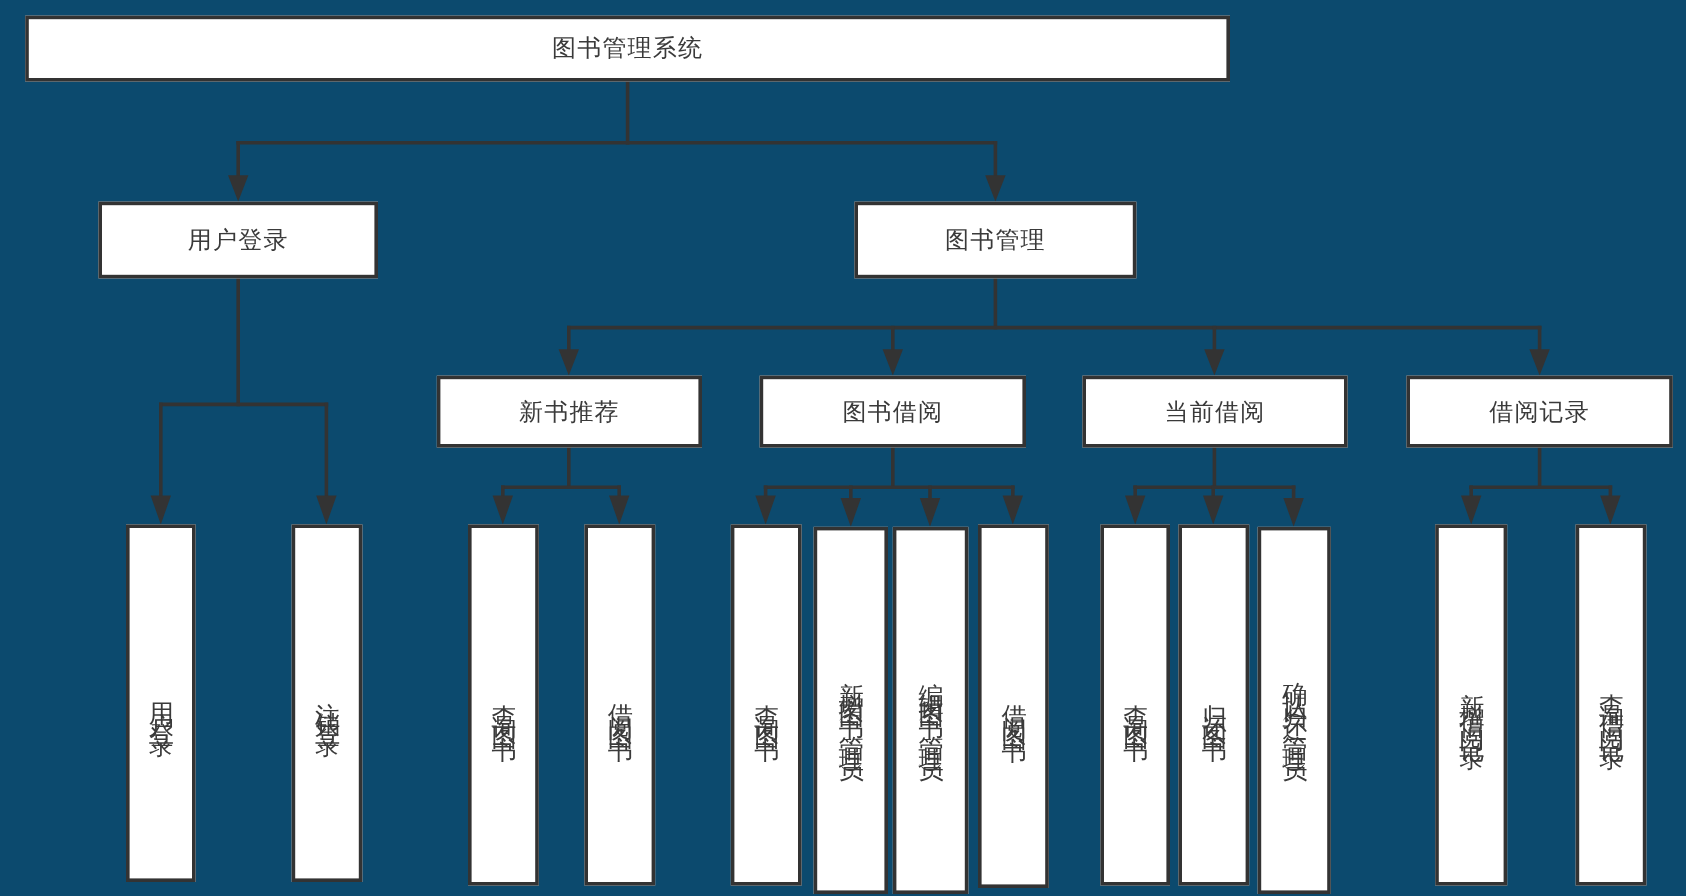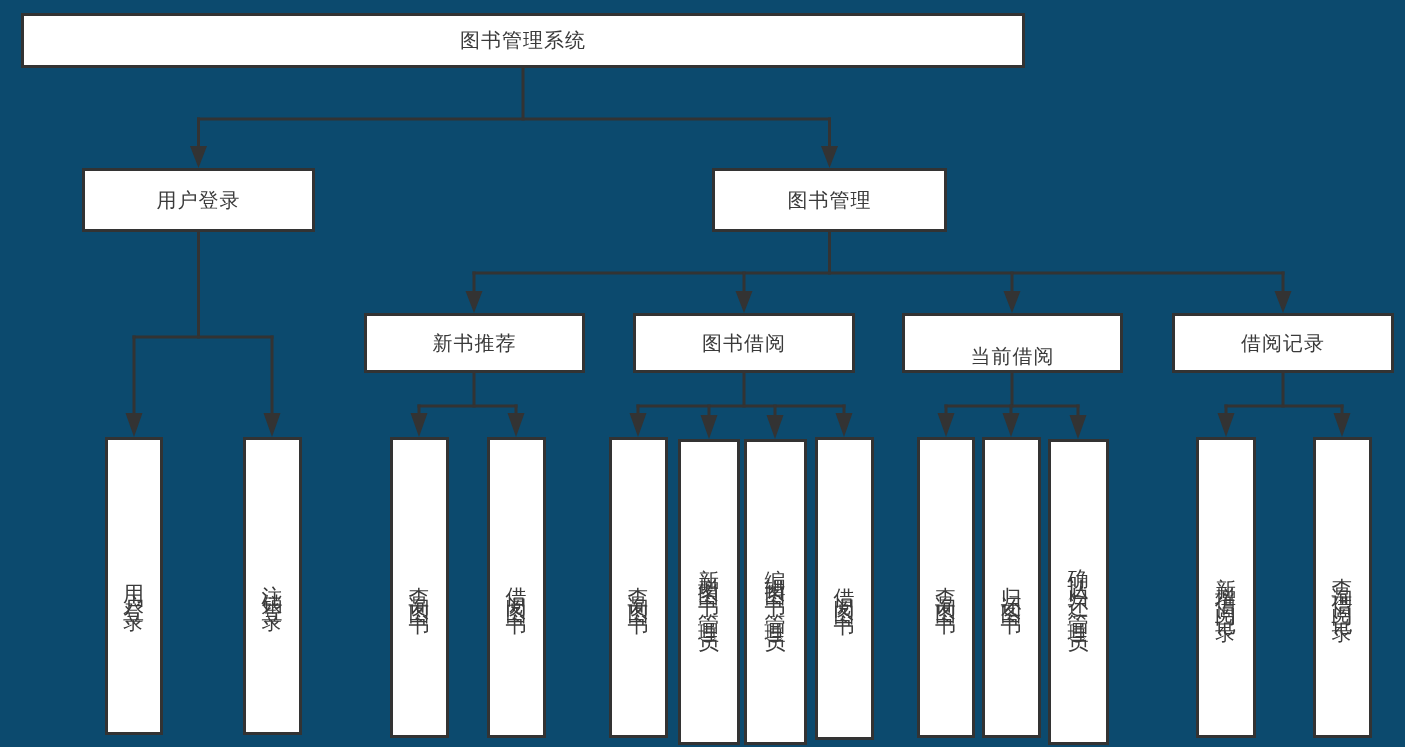--- a/index.html
+++ b/index.html
@@ -133,21 +133,21 @@
   <div class="box" style="left:712px; top:168px; width:235px; height:64px;align-items:center;">
     <span class="hlabel">图书管理</span>
   </div>
 
   <div class="box" style="left:364px; top:313px; width:221px; height:60px;">
     <span class="hlabel">新书推荐</span>
   </div>
   <div class="box" style="left:633px; top:313px; width:222px; height:60px;">
     <span class="hlabel">图书借阅</span>
   </div>
-  <div class="box" style="left:902px; top:313px; width:221px; height:60px;align-items:flex-end;">
+  <div class="box" style="left:902px; top:313px; width:221px; height:60px;">
     <span class="hlabel">当前借阅</span>
   </div>
   <div class="box" style="left:1172px; top:313px; width:222px; height:60px;">
     <span class="hlabel">借阅记录</span>
   </div>
 
   <div class="box leaf" style="left:105px; top:437px; width:58px; height:298px;">
     <span class="vlabel">用户登录</span>
   </div>
   <div class="box leaf" style="left:243px; top:437px; width:59px; height:298px;">

